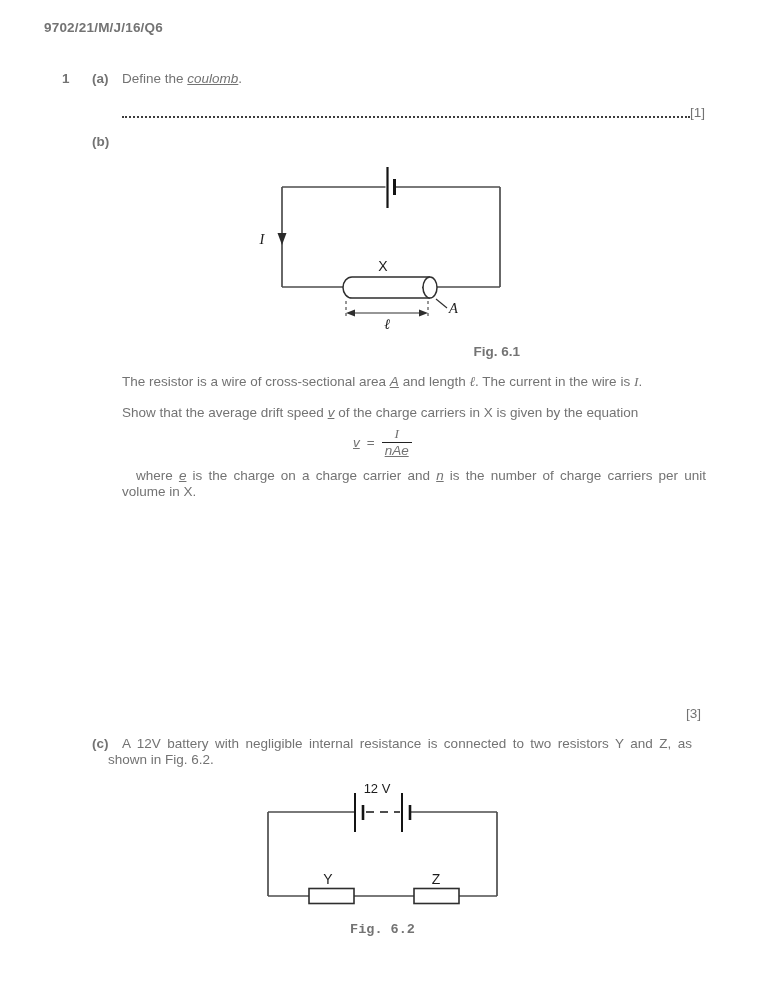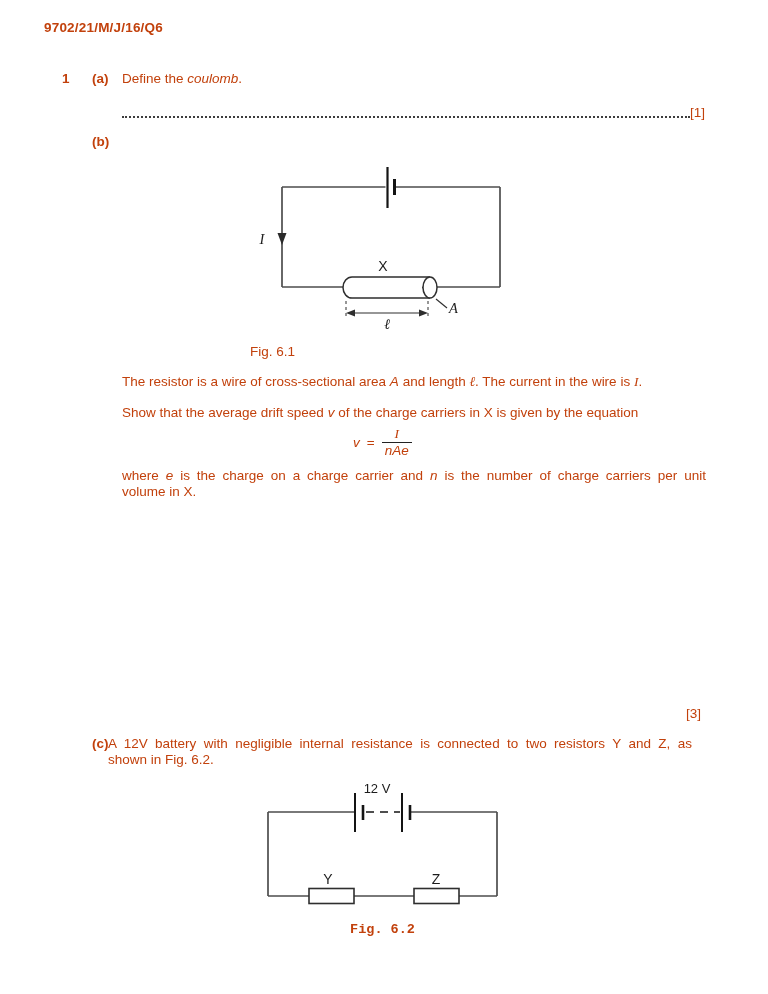--- a/index.html
+++ b/index.html
@@ -1,41 +1,41 @@
 <!DOCTYPE html>
 <html><head>
 <meta charset="utf-8">
 <style>
   html,body{margin:0;padding:0;background:#ffffff;}
   .page{
     position:relative;width:768px;height:994px;background:#ffffff;overflow:hidden;
-    font-family:"Liberation Sans",sans-serif;font-size:13.5px;color:#c2410c;
+    font-family:"Liberation Sans",sans-serif;font-size:13.5px;color:#737373;
   }
   .abs{position:absolute;}
-  .it{font-style:italic;}
+  .it{font-style:italic;text-decoration:underline;}
   .ser{font-family:"Liberation Serif",serif;font-style:italic;}
   .header{left:44px;top:20px;font-weight:bold;letter-spacing:.2px;}
   .qnum{left:62px;top:71px;font-weight:bold;}
   .palabel{left:92px;top:71px;font-weight:bold;}
   .paprompt{left:122px;top:71px;}
   .answer-line{left:122px;top:104px;width:583px;display:flex;align-items:flex-end;}
   .dots{flex:1;height:12px;border-bottom:2.2px dotted #3d3d3d;margin-bottom:2px;}
   .pblabel{left:92px;top:134px;font-weight:bold;}
   .pbtext{left:122px;top:134px;}
   .fig61{left:250px;top:157px;}
-  .fig61cap{left:250px;top:344px;width:270px;text-align:left;font-weight:normal;}
+  .fig61cap{left:250px;top:344px;width:270px;text-align:right;font-weight:bold;}
   .para{line-height:15.8px;}
   .p1{left:122px;top:374px;width:560px;}
   .p2{left:122px;top:405px;width:560px;}
   .eq{left:346px;top:427px;display:flex;align-items:center;gap:7px;}
   .frac{display:inline-flex;flex-direction:column;align-items:center;line-height:14px;}
   .frac .num{padding:0 2px 1px 2px;}
   .frac .den{border-top:1.4px solid #222;padding:1px 3px 0 3px;}
   .p3{left:122px;top:468px;width:584px;}
-  .jline{text-align:justify;text-align-last:justify;}
+  .jline{text-align:justify;text-align-last:justify;margin-left:14px;}
   .marks3{left:686px;top:706px;}
   .pclabel{left:92px;top:736px;font-weight:bold;}
   .pctext{left:108px;top:736px;width:584px;line-height:16.2px;}
   .fig62{left:255px;top:780px;}
   .fig62cap{left:255px;top:922px;width:255px;text-align:center;font-weight:bold;font-family:Liberation Mono, monospace;}
   svg text{fill:#1c1c1c;}
   .svgsans{font-family:"Liberation Sans",sans-serif;font-size:14px;}
   .svgser{font-family:"Liberation Serif",serif;font-style:italic;font-size:14.5px;}
 </style>
 </head>

